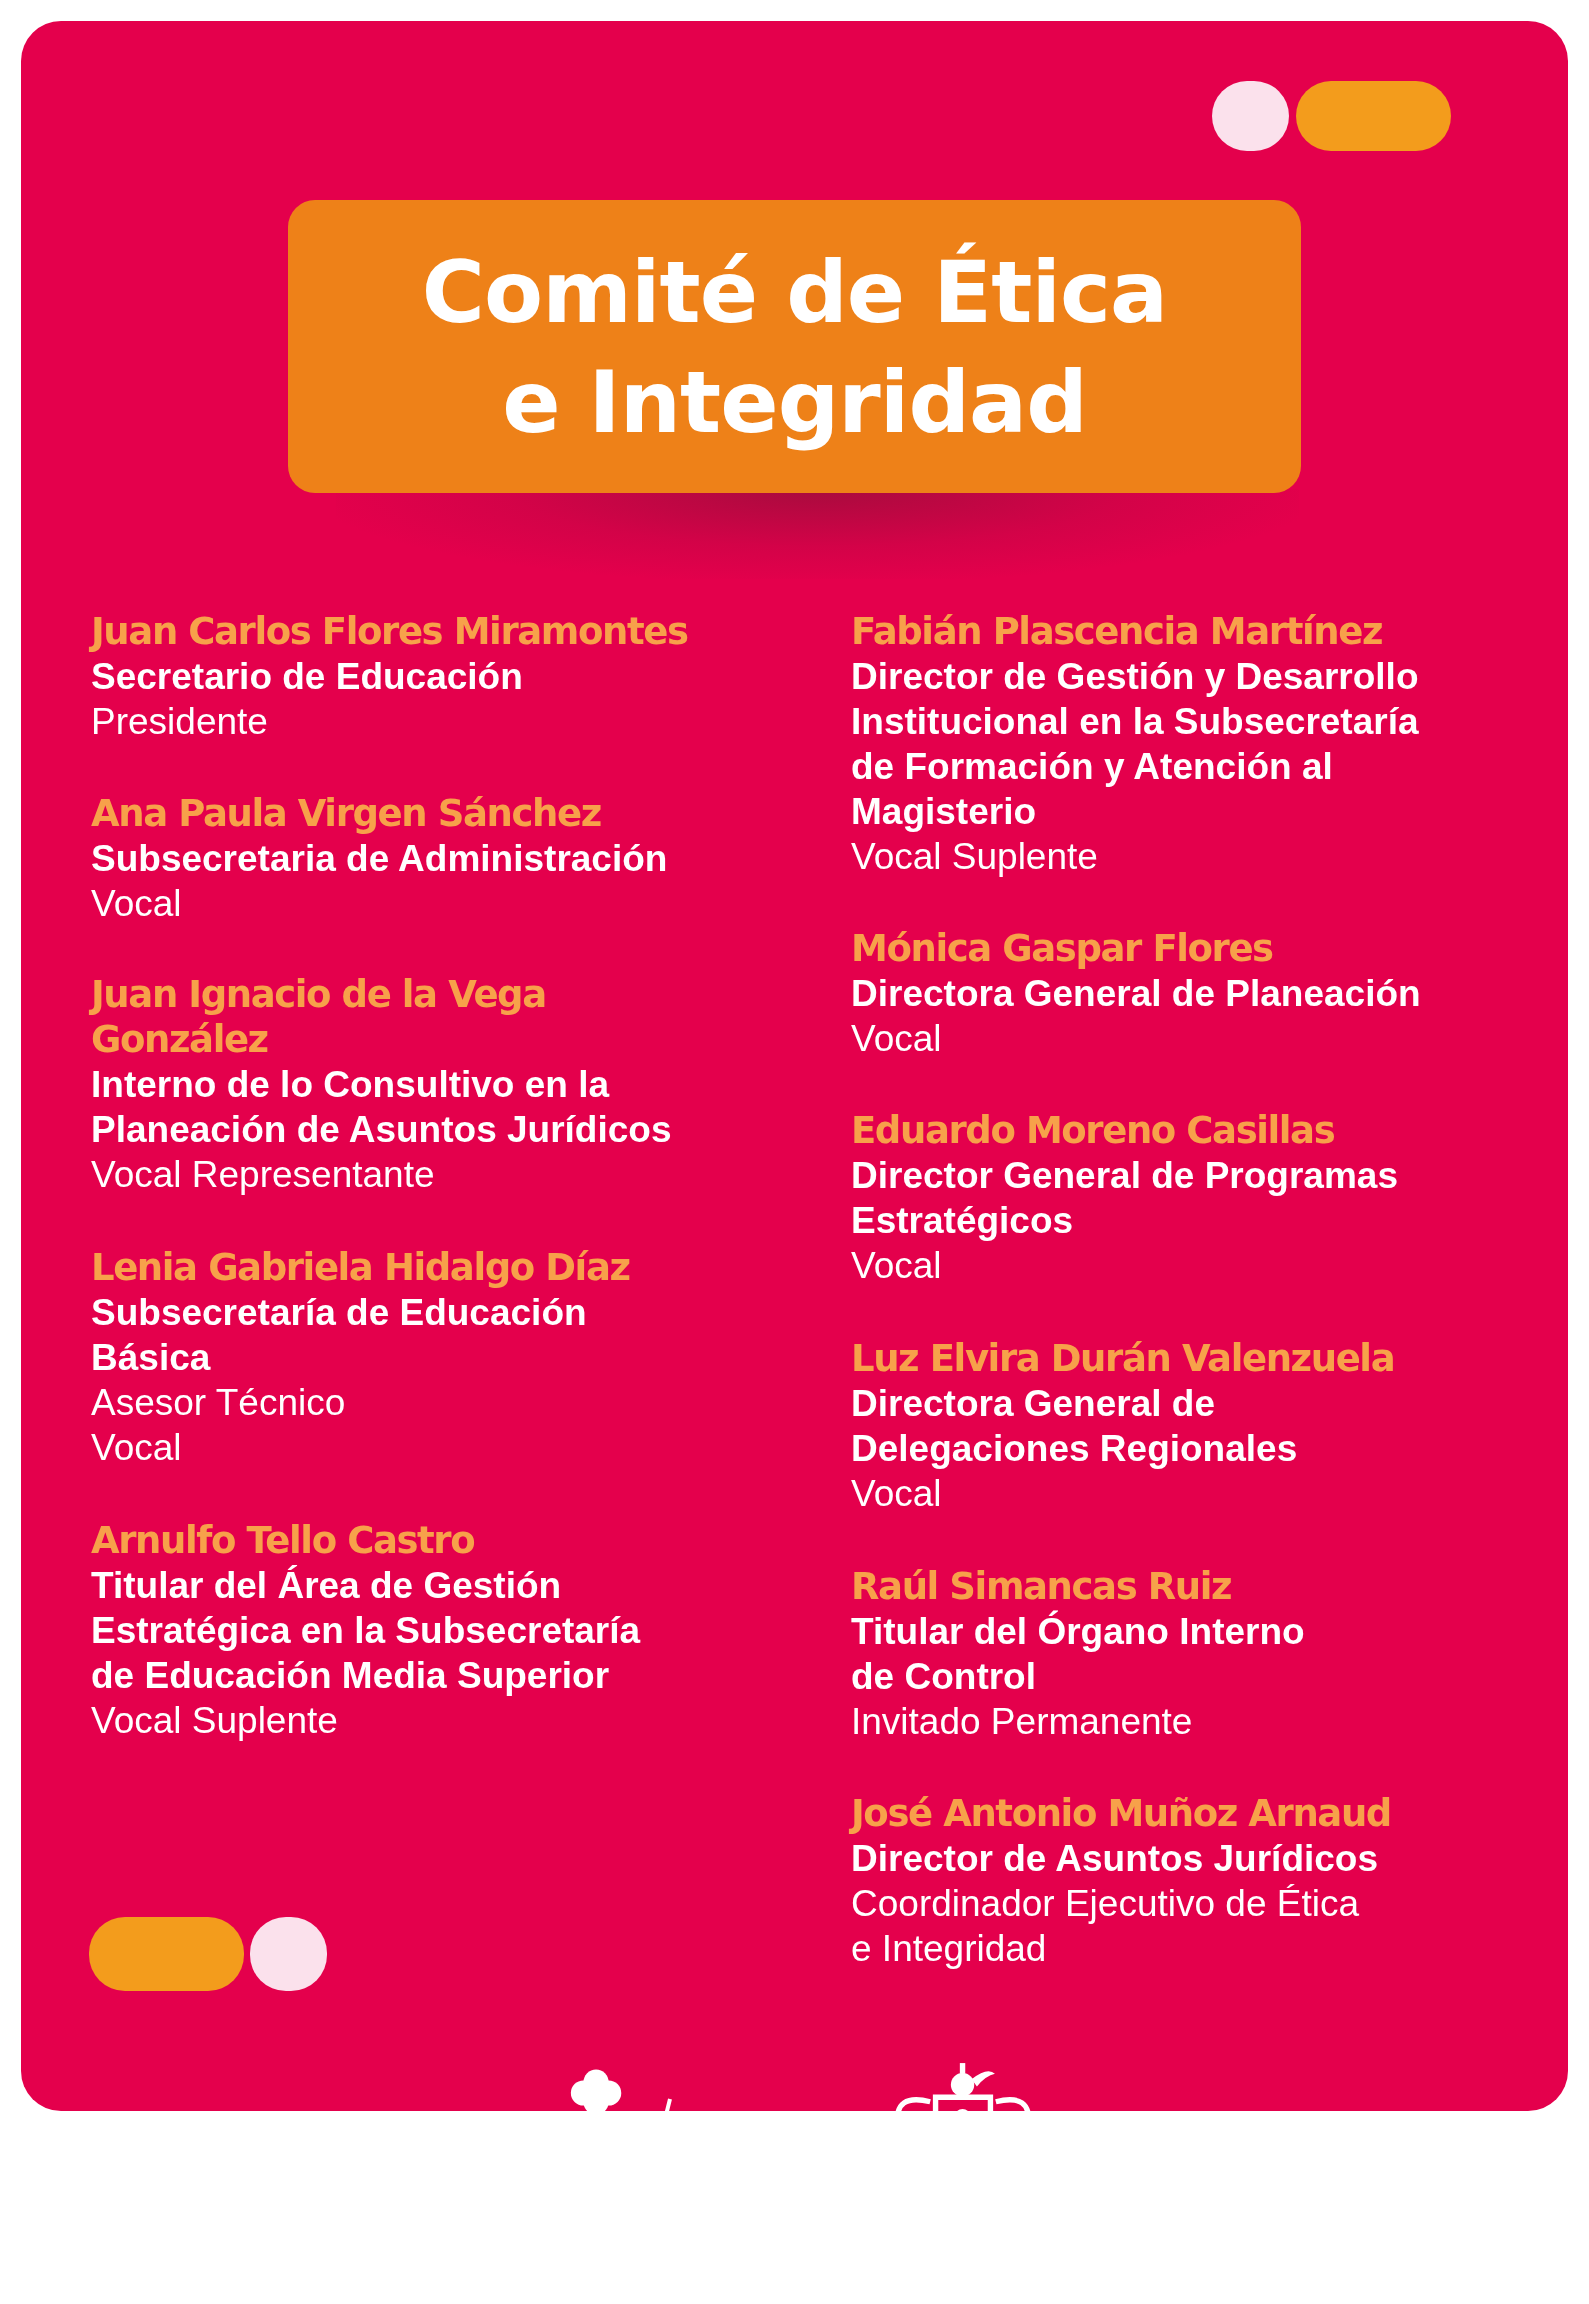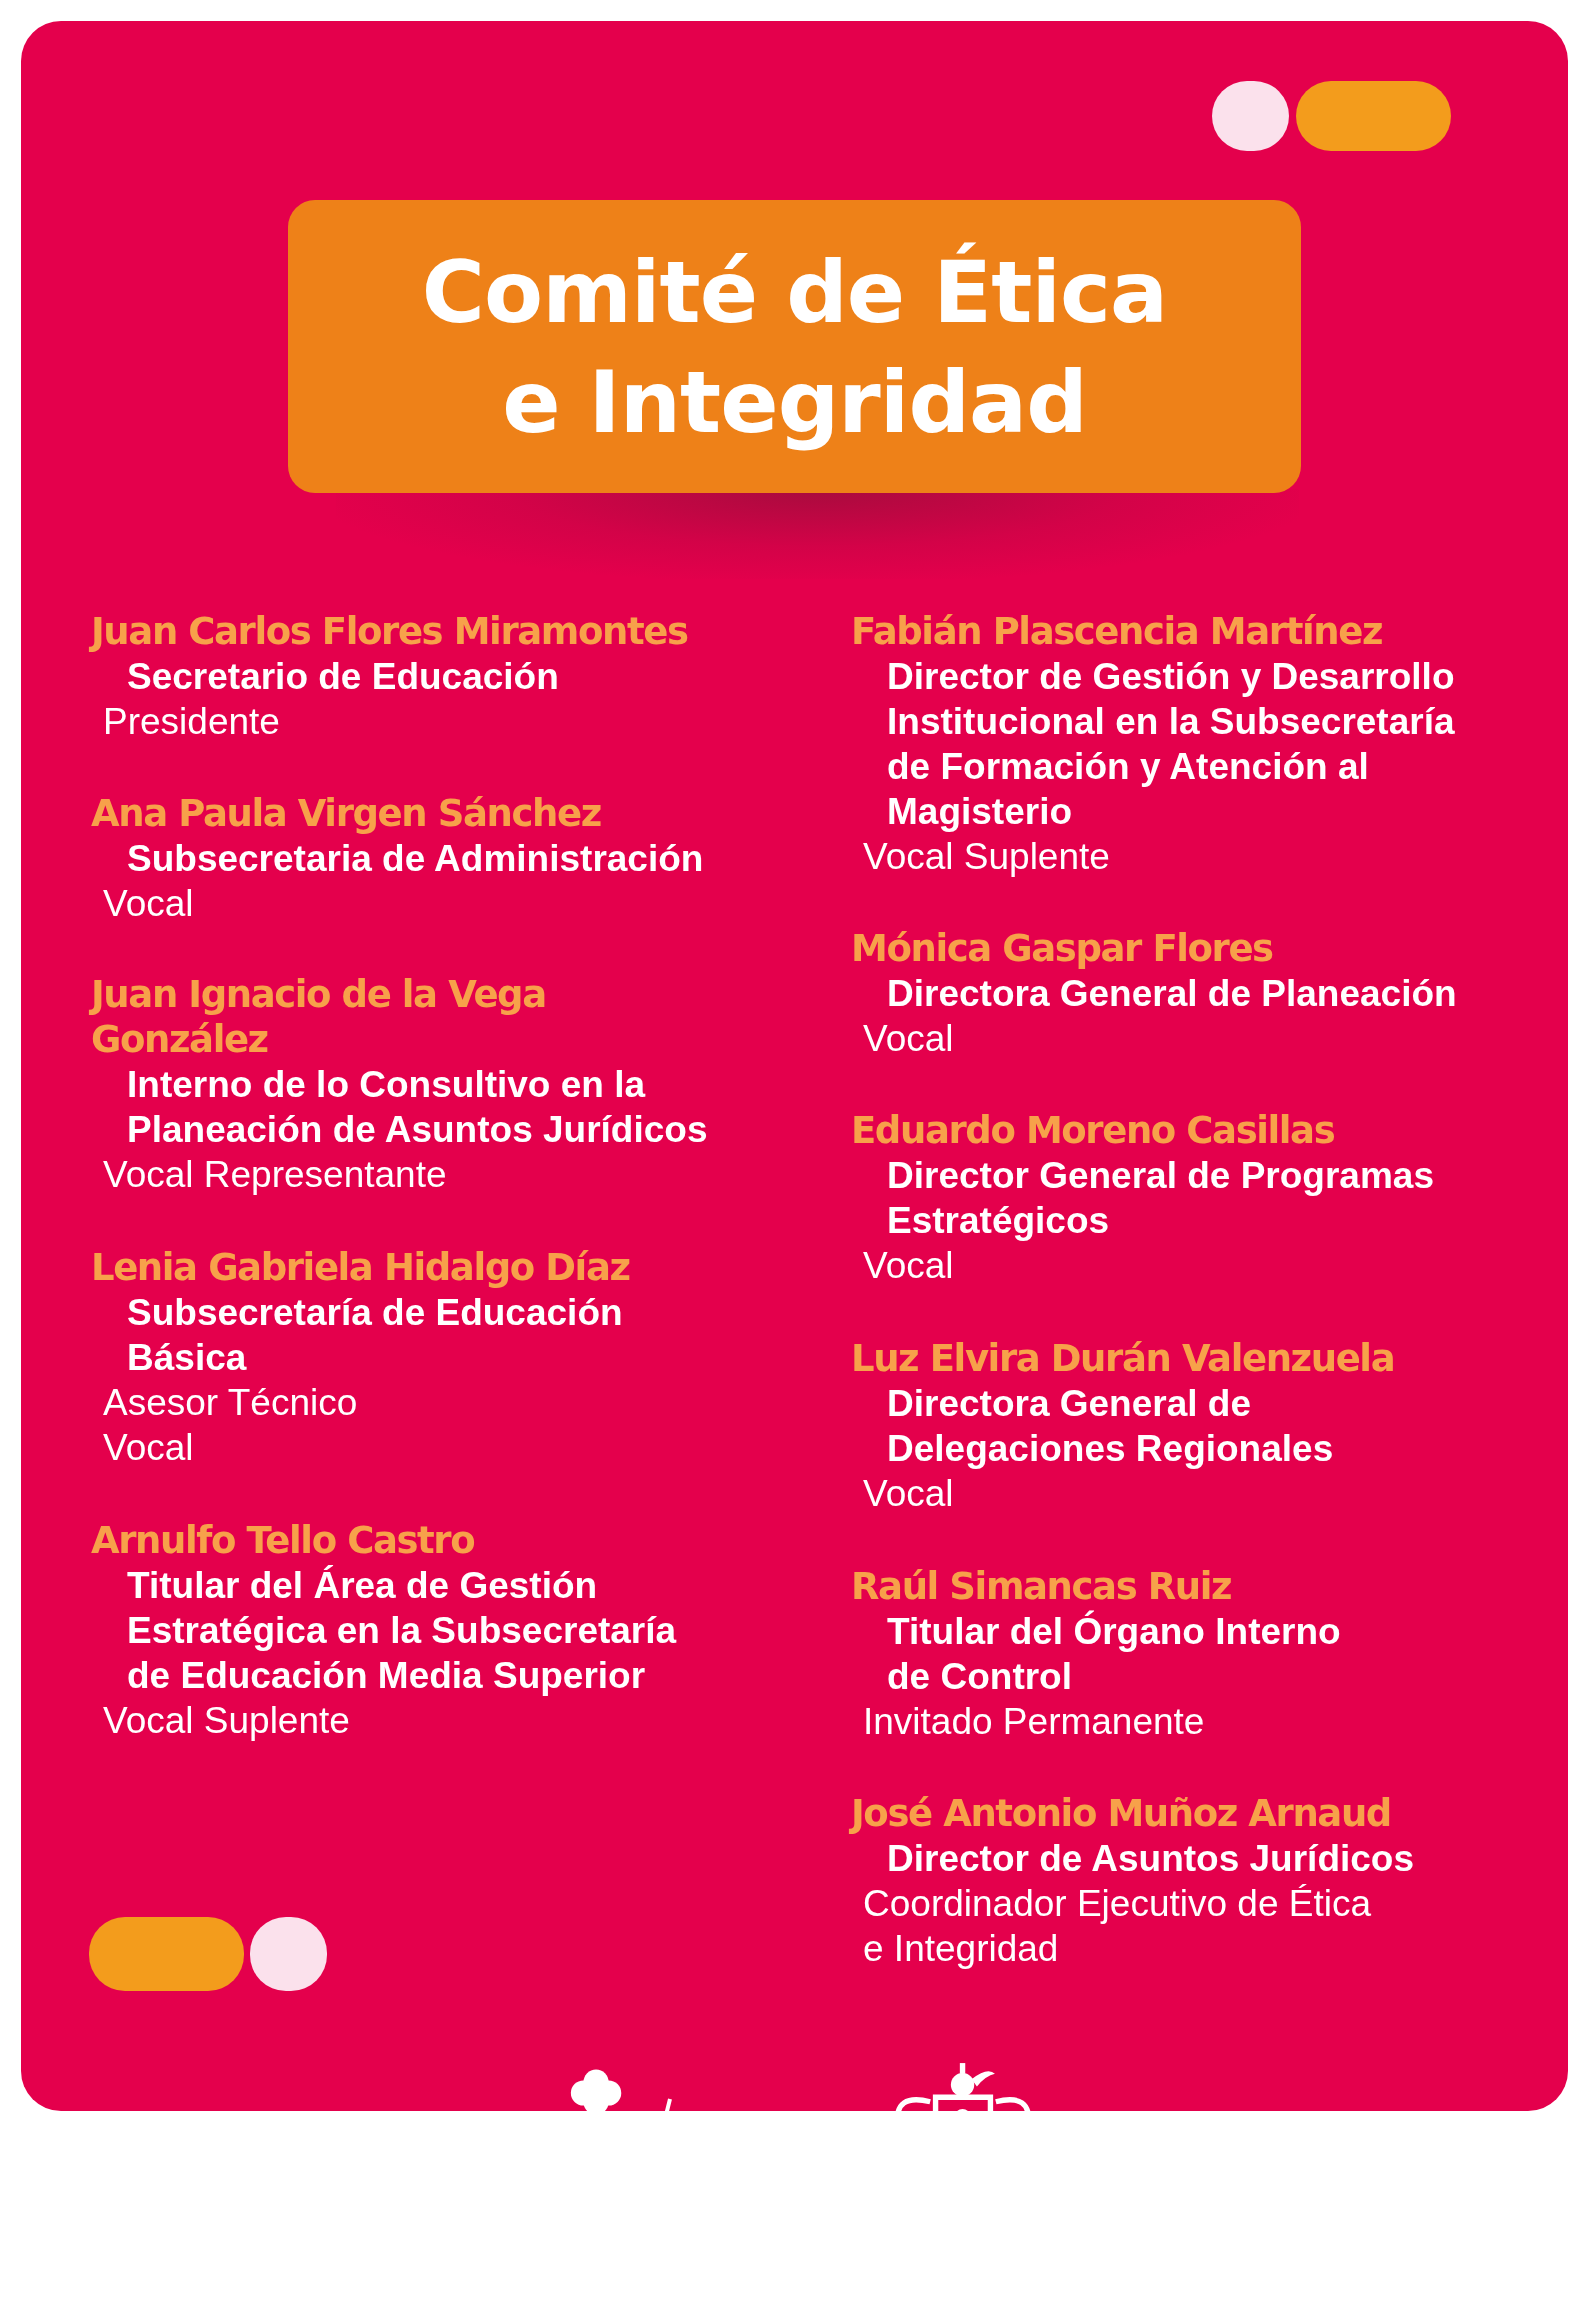--- a/index.html
+++ b/index.html
@@ -12,22 +12,22 @@
   .orange { background:#F39C1C; }
   .title-shadow { position:absolute; left:315px; top:468px; width:963px; height:90px;
           background:radial-gradient(ellipse at 50% 0%, rgba(120,20,50,0.55) 0%, rgba(160,10,60,0.25) 45%, rgba(228,0,76,0) 75%); }
   .title-box { position:absolute; left:267px; top:179px; width:1013px; height:293px; background:#EE8118;
           border-radius:27px; display:flex; flex-direction:column; align-items:center; justify-content:center; }
   .title-line { color:#ffffff; font-weight:bold; font-size:86px; line-height:110px; letter-spacing:-0.9px;
           font-family:"DejaVu Sans", sans-serif; }
   .entry { position:absolute; width:738px; }
   .entry .line { font-size:37px; line-height:45px; white-space:nowrap; }
   .name { color:#F7A14A; font-weight:bold; font-family:"DejaVu Sans", sans-serif; letter-spacing:-1.4px; }
-  .position { color:#ffffff; font-weight:bold; font-family:"Liberation Sans", sans-serif;margin-left:36px; }
-  .role { color:#ffffff; font-weight:normal; font-family:"Liberation Sans", sans-serif;margin-left:12px; }
+  .position { color:#ffffff; font-weight:bold; font-family:"Liberation Sans", sans-serif; }
+  .role { color:#ffffff; font-weight:normal; font-family:"Liberation Sans", sans-serif; }
   .logo { position:absolute; }
   .edu-text { position:absolute; left:139px; top:41px; color:#fff; font-weight:normal; font-size:29px;
           font-family:"Liberation Sans", sans-serif; white-space:nowrap; }
   .edu-slash { position:absolute; left:121px; top:32px; width:3.6px; height:58px; background:#fff; transform:rotate(14deg); }
   .jal-text { position:absolute; left:0; width:170px; top:106px; text-align:center; color:#0f172a; font-weight:bold;
           font-size:33px; letter-spacing:0.9px; font-family:"Liberation Sans", sans-serif; }
   .jal-sub { position:absolute; left:0; width:170px; top:149px; text-align:right; color:#fff; font-weight:bold;
           font-size:10px; letter-spacing:1.4px; font-family:"Liberation Sans", sans-serif; }
   .dot-br { position:absolute; left:1419px; top:2131px; width:76px; height:72px; border-radius:27px; background:#E8636F; }
 </style>

